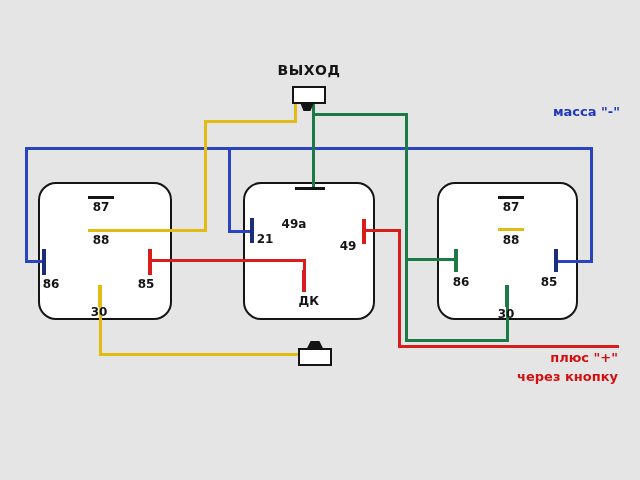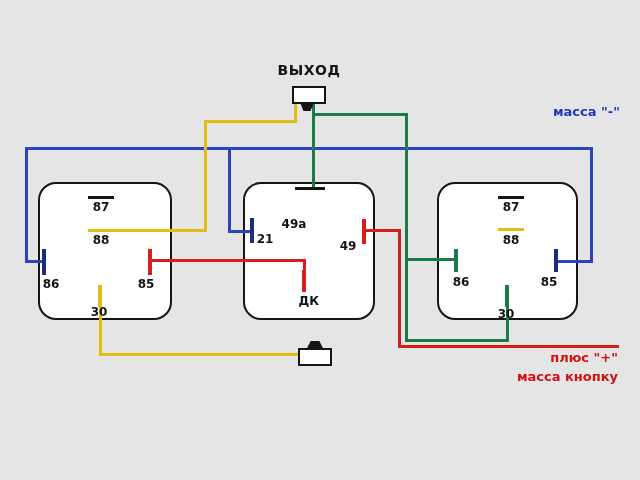--- a/index.html
+++ b/index.html
@@ -76,21 +76,21 @@
 
   <div class="conn" style="left:292px;top:86px;width:30px;height:14px;"></div>
   <div class="notch notch-down" style="left:299px;top:103px;width:16px;height:8px;"></div>
   <div class="conn" style="left:298px;top:348px;width:30px;height:14px;"></div>
   <div class="notch notch-up" style="left:305px;top:341px;width:20px;height:8px;"></div>
 
   <div class="lbl title" style="left:269px;top:63px;width:80px;">ВЫХОД</div>
 
   <div class="ann ann-ground" style="left:470px;top:105px;width:150px;">масса "-"</div>
   <div class="ann ann-plus" style="left:460px;top:351px;width:158px;">плюс "+"</div>
-  <div class="ann ann-plus" style="left:460px;top:370px;width:158px;">масса кнопку</div>
+  <div class="ann ann-plus" style="left:460px;top:370px;width:158px;">через кнопку</div>
 
   <div class="lbl" style="left:88px;top:201px;width:26px;">87</div>
   <div class="lbl" style="left:88px;top:234px;width:26px;">88</div>
   <div class="lbl" style="left:38px;top:278px;width:26px;">86</div>
   <div class="lbl" style="left:133px;top:278px;width:26px;">85</div>
   <div class="lbl" style="left:86px;top:306px;width:26px;">30</div>
 
   <div class="lbl" style="left:278px;top:192px;width:32px;margin-top:26px;">49a</div>
   <div class="lbl" style="left:253px;top:233px;width:24px;">21</div>
   <div class="lbl" style="left:336px;top:240px;width:24px;">49</div>

